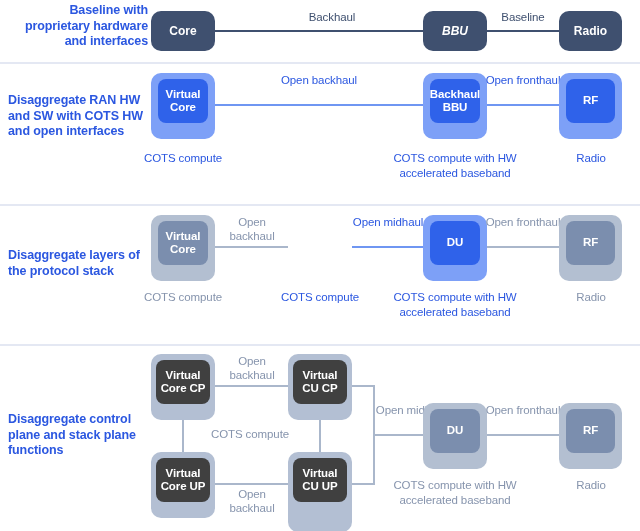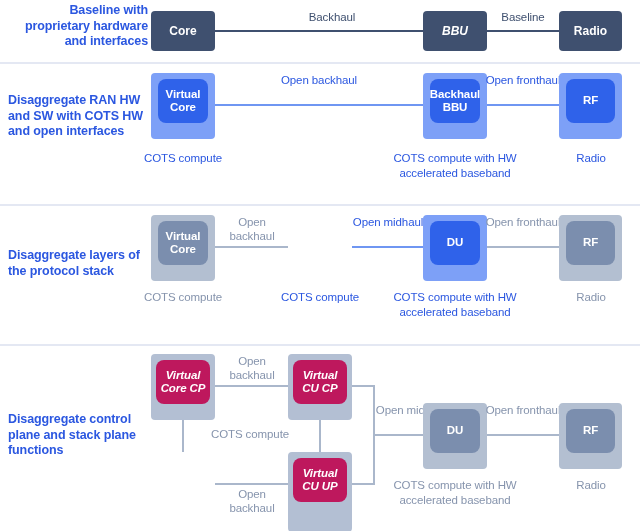--- a/index.html
+++ b/index.html
@@ -21,21 +21,21 @@
     left: 8px;
     width: 140px;
     color: #2b57e0;
     font-size: 12.5px;
     font-weight: 700;
     line-height: 15.5px;
     letter-spacing: -0.1px;
   }
 
   
-  .node { position: absolute; border-radius: 4px; }
+  .node { position: absolute; border-radius: 10px; }
   .node .chip {
     position: absolute;
     border-radius: 8px;
     display: flex; align-items: center; justify-content: center;
     text-align: center;
     color: #ffffff;
     font-size: 11.5px;
     font-weight: 700;
     line-height: 13.5px;
     letter-spacing: -0.1px;
@@ -46,21 +46,21 @@
     background: #3f506f;
     display: flex; align-items: center; justify-content: center;
     color: #fff; font-size: 12px; font-weight: 700;
   }
 
   
   .node.active        { background: #7da0f7; }
   .node.active .chip  { background: #2f62ea; }
   
   .node.vivid         { background: #b3bfd3; }
-  .node.vivid .chip   { background: #be185d; font-style: italic; }
+  .node.vivid .chip   { background: #404040; }
   
   .node.muted         { background: #b3bfd1; }
   .node.muted .chip   { background: #7b8eae; }
 
   
   .link { position: absolute; background: #6f96f2; }
   .link.dark  { background: #3f506f; }
   .link.muted { background: #aab7cb; }
 
   
@@ -171,20 +171,23 @@
     <div class="chip" style="left:5px; top:6px; width:54px; height:44px;">Virtual Core CP</div>
   </div>
 
   <div class="link muted" style="left:215px; top:385px; width:73px; height:2px;"></div>
   <div class="caption muted" style="left:216px; top:354px; width:72px;">Open backhaul</div>
 
   <div class="node vivid" style="left:288px; top:354px; width:64px; height:66px;">
     <div class="chip" style="left:5px; top:6px; width:54px; height:44px;">Virtual CU CP</div>
   </div>
 
+  <div class="node vivid" style="left:151px; top:452px; width:64px; height:66px;">
+    <div class="chip" style="left:5px; top:6px; width:54px; height:44px;">Virtual Core UP</div>
+  </div>
 
   <div class="link muted" style="left:215px; top:483px; width:73px; height:2px;"></div>
   <div class="caption muted" style="left:216px; top:487px; width:72px;">Open backhaul</div>
 
   <div class="node vivid" style="left:288px; top:452px; width:64px; height:80px;">
     <div class="chip" style="left:5px; top:6px; width:54px; height:44px;">Virtual CU UP</div>
   </div>
 
   <div class="link muted" style="left:182px; top:420px; width:2px; height:32px;"></div>
   <div class="link muted" style="left:319px; top:420px; width:2px; height:32px;"></div>

